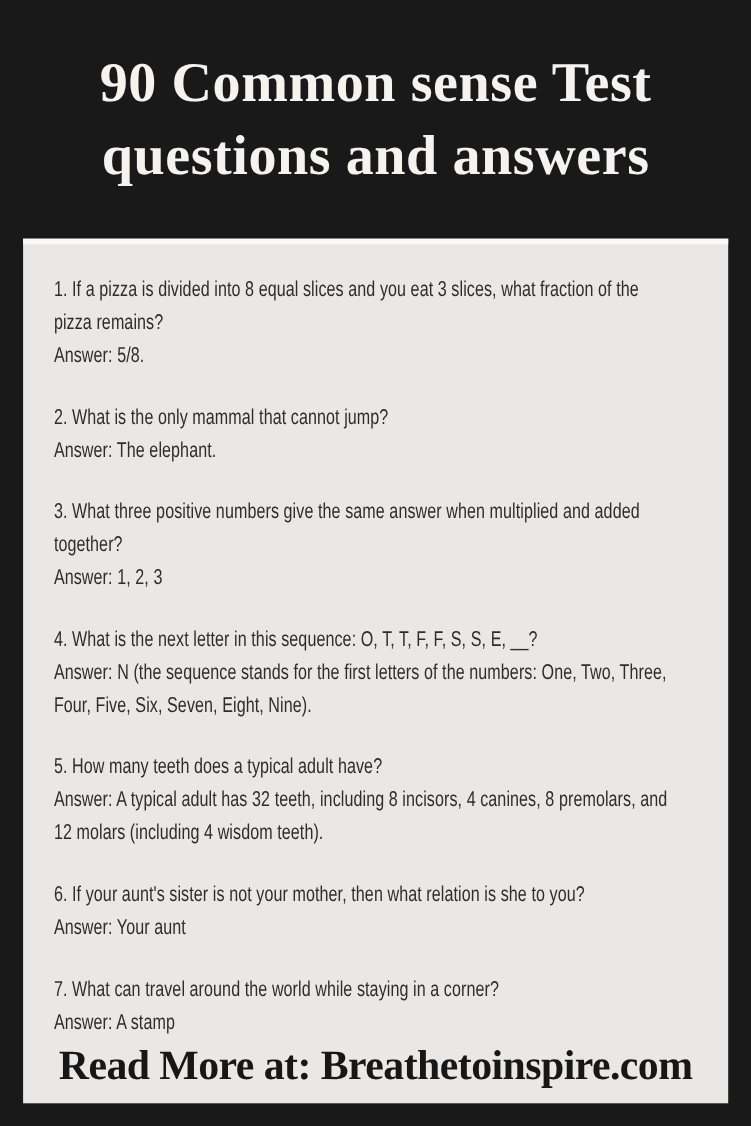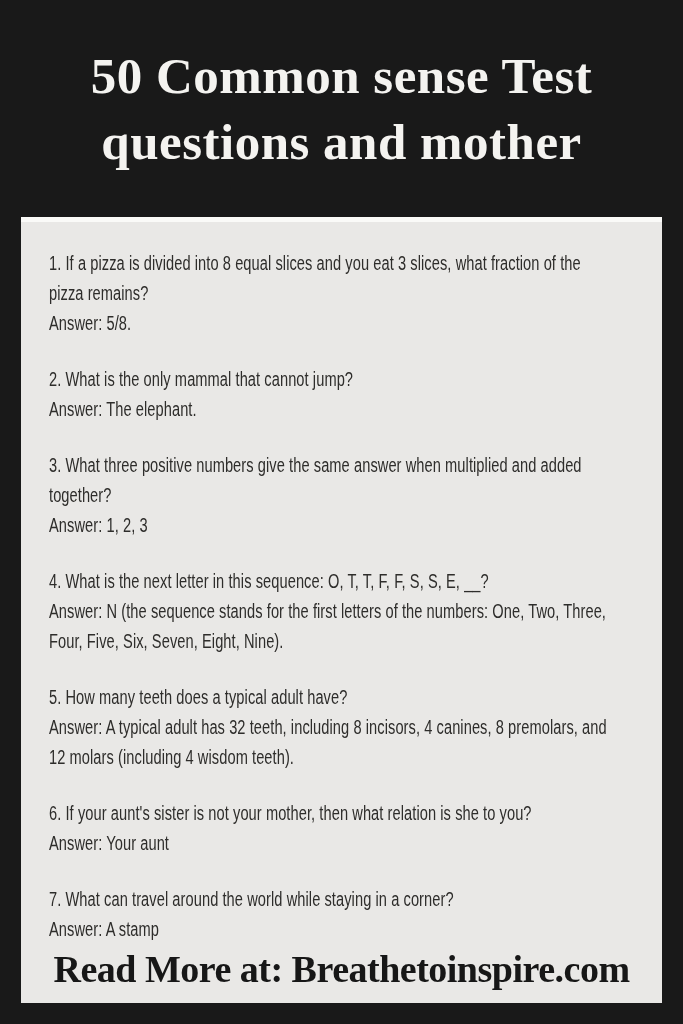--- a/index.html
+++ b/index.html
@@ -59,22 +59,22 @@
     color:var(--footer_text);
   }
 </style>
 </head>
 <body>
 
 <div class="canvas">
 
   <header class="title-area">
     <h1>
-      <span class="title-line">50 Common sense Test</span>
-      <span class="title-line">questions and mother</span>
+      <span class="title-line">90 Common sense Test</span>
+      <span class="title-line">questions and answers</span>
     </h1>
   </header>
 
   <main class="panel">
     <div class="qa-list">
 
       <div class="qa-block">
         <p>1. If a pizza is divided into 8 equal slices and you eat 3 slices, what fraction of the pizza remains?</p>
         <p>Answer: 5/8.</p>
       </div>

